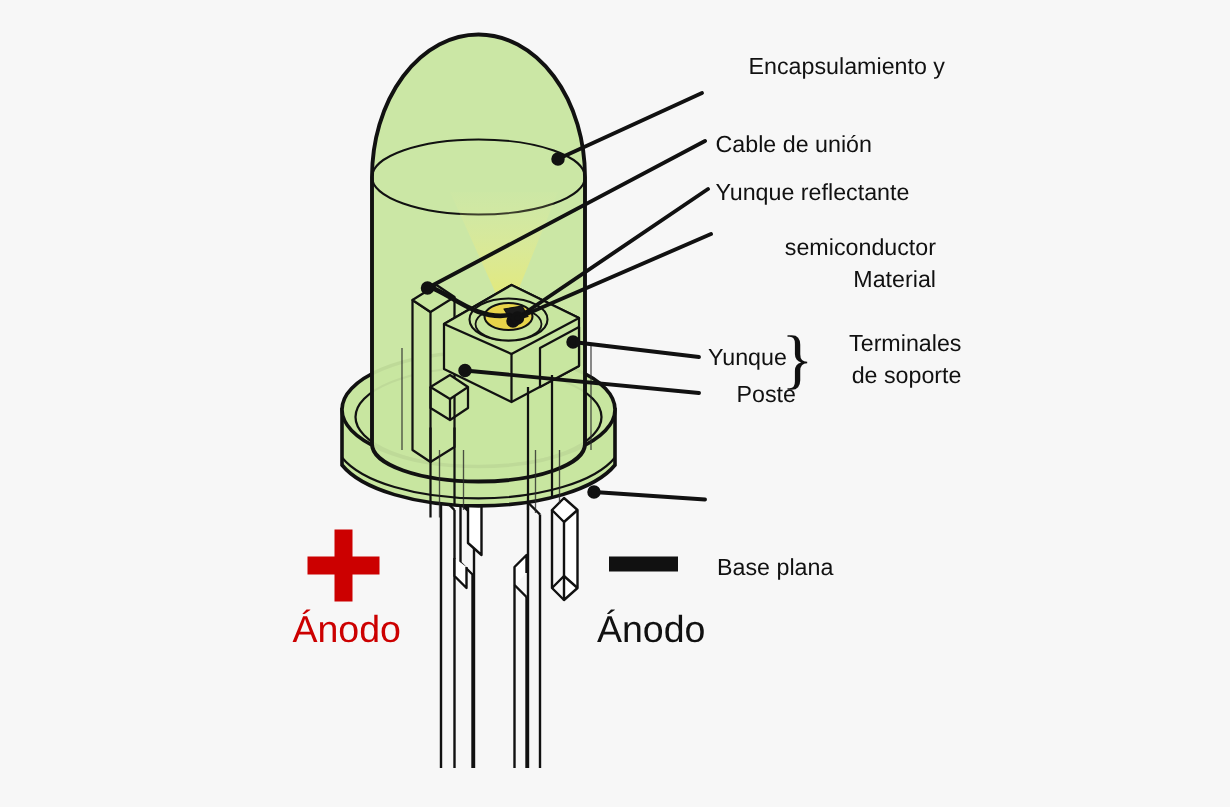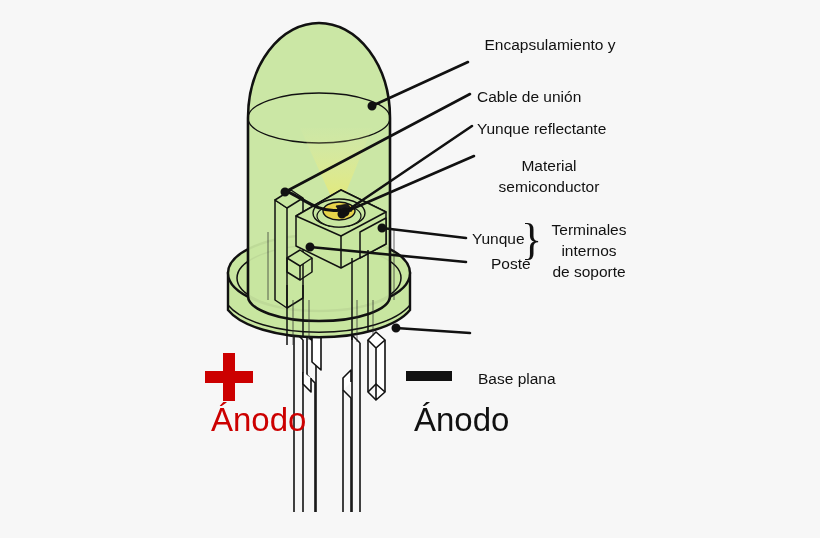--- a/index.html
+++ b/index.html
@@ -29,25 +29,24 @@
   }
   .label {
     position: absolute;
     font-family: "Liberation Sans", sans-serif;
     font-size: 15.5px;
     color: #111111;
     white-space: nowrap;
     line-height: 21px;
     letter-spacing: 0px;
   }
-  .label.center { text-align: center; }
+  .label.center { text-align: right; }
   .label.big {
-    font-size: 33px;
+    font-size: 25px;
     line-height: 28px;
-    margin-left: 16px;
   }
   .anode-text {
     color: #cc0000;
   }
   .brace {
     position: absolute;
     font-size: 44px;
     color: #111111;
     font-family: "Liberation Serif", serif;
     line-height: 44px;
@@ -214,37 +213,36 @@
 
   <div class="label" style="left:477px; top:86px;">
     <div>Cable de unión</div>
   </div>
 
   <div class="label" style="left:477px; top:118px;">
     <div>Yunque reflectante</div>
   </div>
 
   <div class="label center" style="left:474px; top:155px; width:150px;">
+    <div>semiconductor</div>
     <div>Material</div>
-    <div>semiconductor</div>
   </div>
 
   <div class="label" style="left:472px; top:228px;">
     <div>Yunque</div>
   </div>
 
   <div class="label" style="left:479px; top:253px;margin-left:12px;">
     <div>Poste</div>
   </div>
 
   <div class="brace" style="left:521px; top:218px;">}</div>
 
   <div class="label center" style="left:537px; top:219px; width:104px;">
     <div>Terminales</div>
-    <div>internos</div>
     <div>de soporte</div>
   </div>
 
   <div class="label" style="left:478px; top:325px;margin-top:43px;">
     <div>Base plana</div>
   </div>
 
   <div class="label big anode-text" style="left:195px; top:406px;">Ánodo</div>
 
   <div class="label big" style="left:398px; top:406px;">Ánodo</div>

